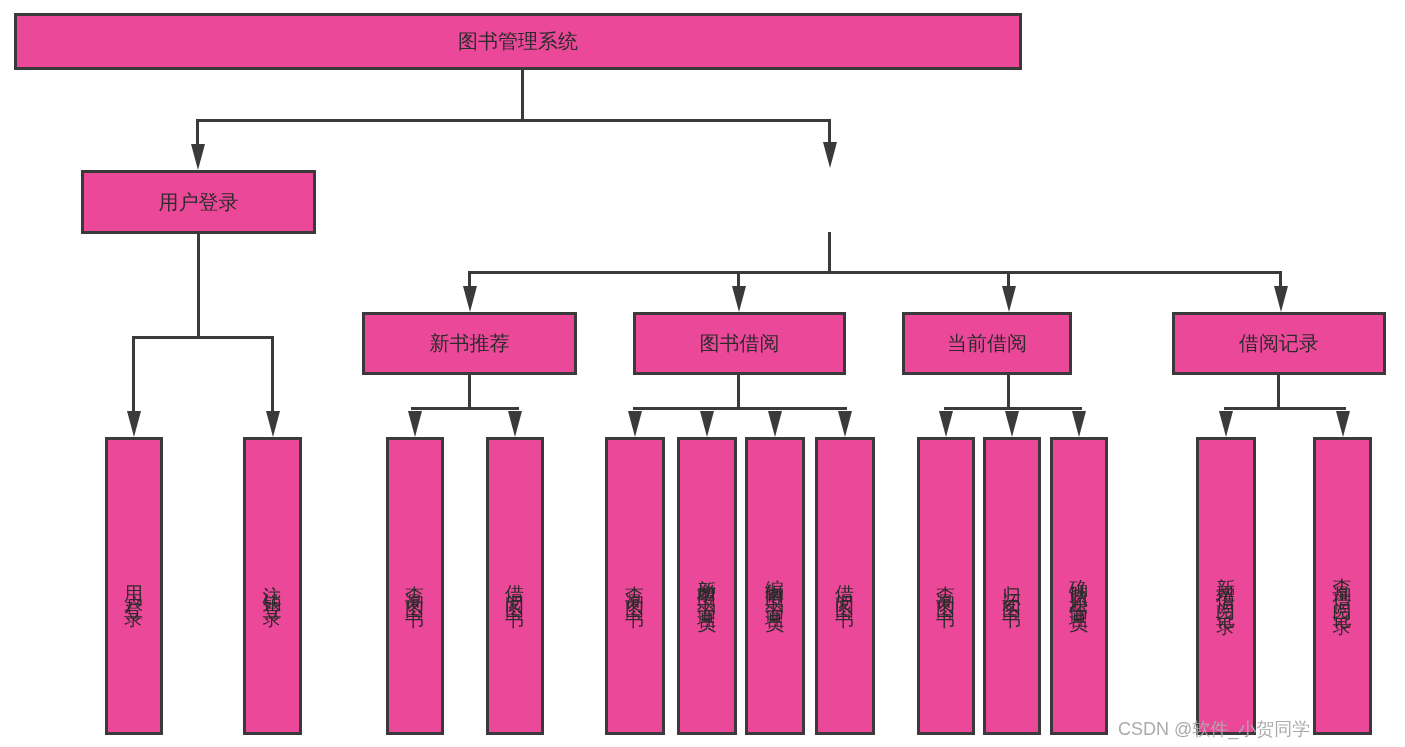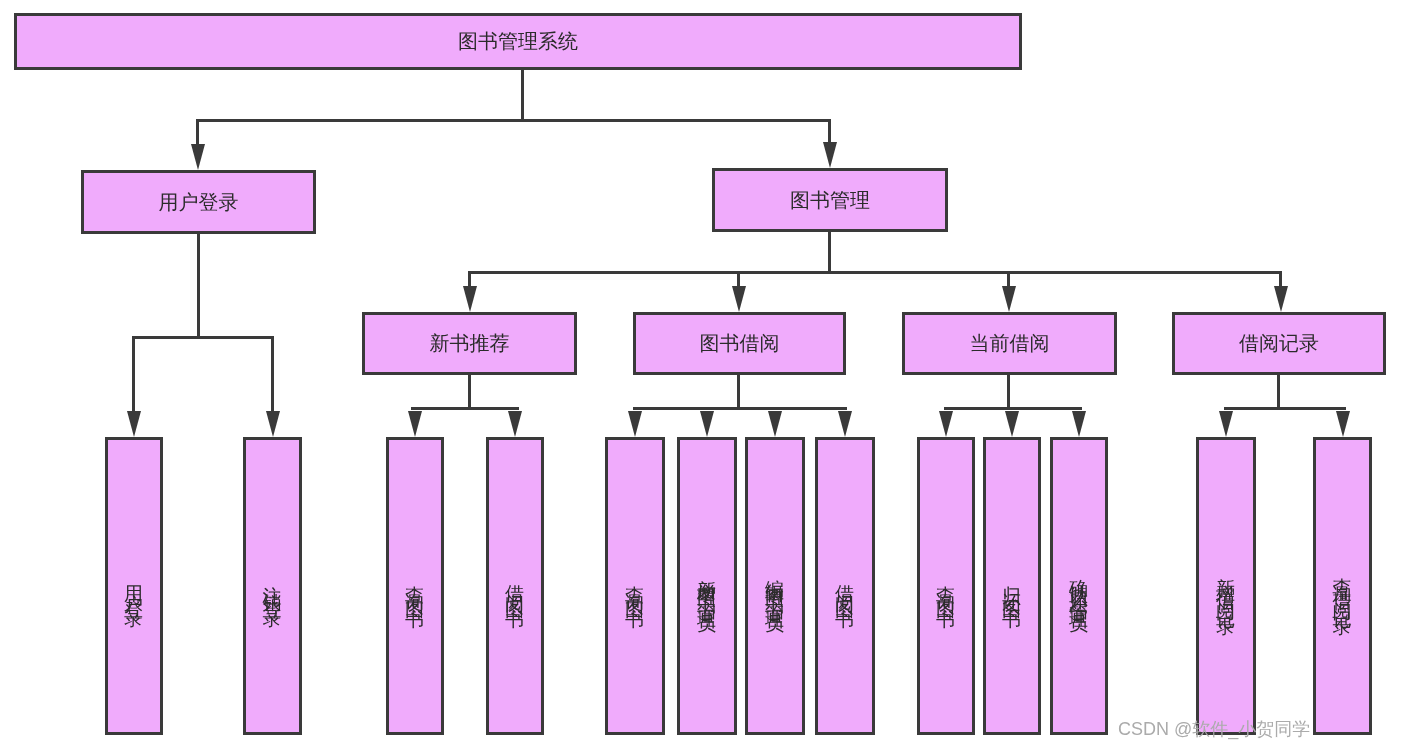--- a/index.html
+++ b/index.html
@@ -1,21 +1,21 @@
 <!DOCTYPE html>
 <html><head>
 <meta charset="utf-8">
 <style>
   html,body{margin:0;padding:0;background:#ffffff;}
   #stage{
     position:relative;width:1405px;height:747px;background:#ffffff;overflow:hidden;
     font-family:"Liberation Sans","DejaVu Sans",sans-serif;color:#2b2b2b;
   }
   .box{
-    position:absolute;background:#f0abfc;border:3px solid #3a3a3a;box-sizing:border-box;
+    position:absolute;background:#ec4899;border:3px solid #3a3a3a;box-sizing:border-box;
     display:flex;align-items:center;justify-content:center;
     font-size:20px;color:#2b2b2b;z-index:2;
   }
   .leaf{
     writing-mode:vertical-rl;text-orientation:mixed;
     font-size:19px;letter-spacing:8px;line-height:1;
   }
   .vline,.hline{position:absolute;background:#3a3a3a;z-index:1;}
   .vline{width:3px;}
   .hline{height:3px;}
@@ -38,21 +38,20 @@
 
   <div class="vline" style="left:521px;top:70px;height:49px;"></div>
 
   <div class="hline" style="left:196px;top:119px;width:635px;"></div>
   <div class="vline" style="left:196px;top:119px;height:27px;"></div>
   <div class="arrow" style="left:191px;top:144px;"></div>
   <div class="vline" style="left:828px;top:119px;height:25px;"></div>
   <div class="arrow" style="left:823px;top:142px;"></div>
 
   <div class="box" style="left:81px;top:170px;width:235px;height:64px;">用户登录</div>
-  <div class="box" style="left:712px;top:168px;width:236px;height:64px;">图书管理</div>
 
   <div class="vline" style="left:197px;top:234px;height:105px;"></div>
   <div class="hline" style="left:132px;top:336px;width:142px;"></div>
   <div class="vline" style="left:132px;top:336px;height:76px;"></div>
   <div class="arrow" style="left:127px;top:411px;"></div>
   <div class="vline" style="left:271px;top:336px;height:76px;"></div>
   <div class="arrow" style="left:266px;top:411px;"></div>
 
   <div class="vline" style="left:828px;top:232px;height:42px;"></div>
   <div class="hline" style="left:468px;top:271px;width:814px;"></div>
@@ -60,21 +59,21 @@
   <div class="arrow" style="left:463px;top:286px;"></div>
   <div class="vline" style="left:737px;top:271px;height:17px;"></div>
   <div class="arrow" style="left:732px;top:286px;"></div>
   <div class="vline" style="left:1007px;top:271px;height:17px;"></div>
   <div class="arrow" style="left:1002px;top:286px;"></div>
   <div class="vline" style="left:1279px;top:271px;height:17px;"></div>
   <div class="arrow" style="left:1274px;top:286px;"></div>
 
   <div class="box" style="left:362px;top:312px;width:215px;height:63px;">新书推荐</div>
   <div class="box" style="left:633px;top:312px;width:213px;height:63px;">图书借阅</div>
-  <div class="box" style="left:902px;top:312px;width:215px;height:63px;">当前借阅</div>
+  <div class="box" style="left:902px;top:312px;width:170px;height:63px;">当前借阅</div>
   <div class="box" style="left:1172px;top:312px;width:214px;height:63px;">借阅记录</div>
 
   <div class="vline" style="left:468px;top:375px;height:35px;"></div>
   <div class="hline" style="left:411px;top:407px;width:108px;"></div>
   <div class="arrow" style="left:408px;top:411px;"></div>
   <div class="arrow" style="left:508px;top:411px;"></div>
 
   <div class="vline" style="left:737px;top:375px;height:35px;"></div>
   <div class="hline" style="left:633px;top:407px;width:214px;"></div>
   <div class="arrow" style="left:628px;top:411px;"></div>

